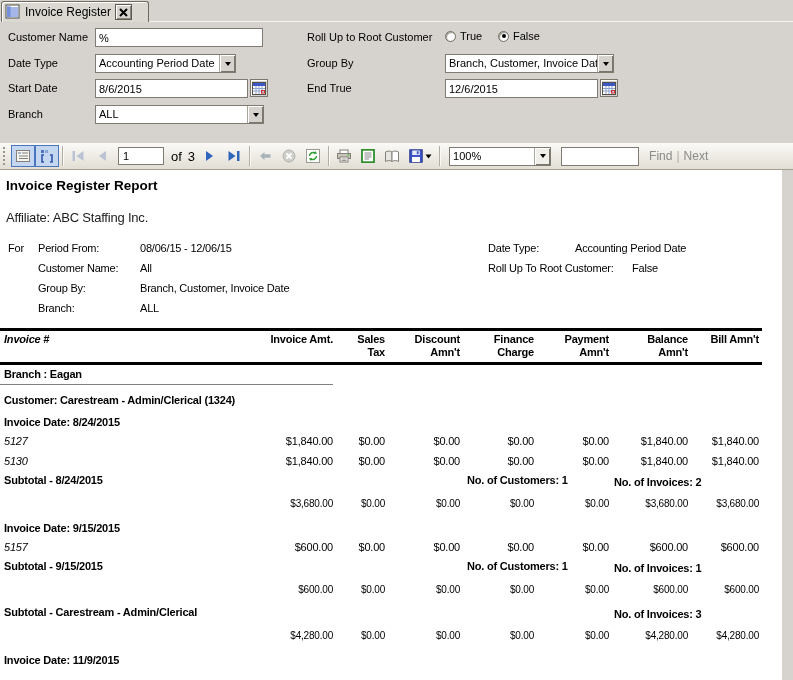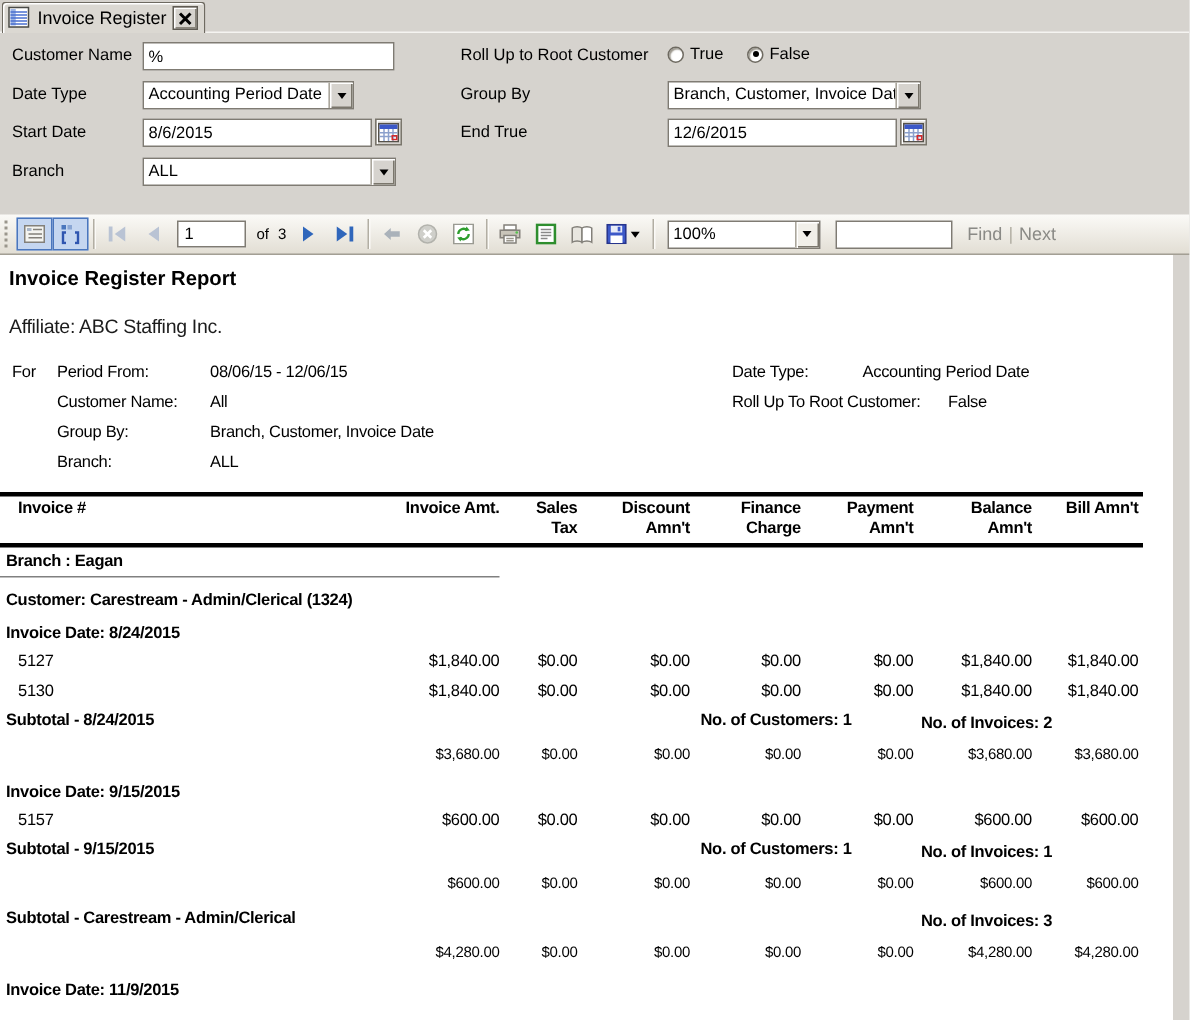--- a/index.html
+++ b/index.html
@@ -2,21 +2,21 @@
 <html><head>
 <meta charset="utf-8">
 <style>
   * { margin:0; padding:0; box-sizing:border-box; }
   html,body { width:793px; height:680px; overflow:hidden; }
   body { font-family:"Liberation Sans", sans-serif; background:#d6d3ce; position:relative; }
 
   
   .tabstrip { position:absolute; left:0; top:0; width:793px; height:22px; background:#d6d3ce; border-bottom:1px solid #f5f4f1; }
   .tab { position:absolute; left:1px; top:1px; height:21px; display:flex; align-items:center; gap:4px;
-         padding:0 4px 0 3px; background:#dbd8d2; border:1px solid #6e6a61; border-bottom:none;
+         padding:0 16px 0 3px; background:#dbd8d2; border:1px solid #6e6a61; border-bottom:none;
          border-radius:3px 3px 0 0; box-shadow:inset 1px 1px 0 #fff; }
   .tab-label { font-size:12px; color:#000; }
   .tab-close { width:17px; height:16px; background:#d6d3ce; border:1px solid #5f5b53;
                box-shadow:inset 1px 1px 0 #fff, inset -1px -1px 0 #8a867c;
                display:flex; align-items:center; justify-content:center; }
 
   
   .filter-panel { position:absolute; left:0; top:22px; width:693px; height:121px; background:#d6d3ce; }
   .flabel { position:absolute; font-size:11px; color:#000; white-space:nowrap; }
   .tbox { position:absolute; height:19px; background:#fff; border:1px solid #7f7b73;
@@ -37,40 +37,40 @@
 
   
   .toolbar { position:absolute; left:0; top:143px; width:793px; height:27px;
              background:linear-gradient(#fbfaf7,#e2deD4); border-bottom:1px solid #a39f94;
              display:flex; align-items:center; padding:0 2px; }
   .grip { width:5px; height:18px; border-left:2px dotted #9a968c; margin:0 3px 0 1px; }
   .tb-btn { width:24px; height:22px; display:flex; align-items:center; justify-content:center; border:1px solid transparent; }
   .tb-btn.active { background:#c5d6f0; border-color:#4a76bd; }
   .tb-sep { width:1px; height:20px; background:#b2aea3; box-shadow:1px 0 0 #fbfaf7; margin:0 3px; }
   .page-input { width:46px; height:18px; border:1px solid #7f7b73; font-size:11px; padding:1px 4px; margin:0 4px; }
-  .of-text { font-size:10px; margin:0 3px; }
+  .of-text { font-size:13px; margin:0 3px; }
   .zoom-combo { width:102px; height:19px; background:#fff; border:1px solid #7f7b73; display:flex; margin-left:6px; }
   .search-input { width:78px; height:19px; border:1px solid #7f7b73; font-size:11px; padding:1px 4px; margin-left:10px; }
   .findnext { font-size:12px; color:#8a8a86; margin-left:10px; cursor:default; }
   .fn-sep { color:#b2aea3; margin:0 4px; font-size:12px; }
 
   
   .report { position:absolute; left:0; top:170px; width:782px; height:510px; background:#fff; overflow:hidden;
             letter-spacing:-0.2px; }
   .rpt-title { font-size:13.5px; font-weight:bold; margin:8px 0 0 6px; letter-spacing:0; }
   .rpt-affiliate { font-size:13px; color:#1c1c1c; margin:17px 0 0 6px; }
   .params { position:relative; margin-top:17px; height:82px; font-size:11px; }
   .prow { position:relative; height:20px; }
   .pspan { position:absolute; white-space:nowrap; }
   .p-for { left:8px; } .p-l { left:38px; } .p-v { left:140px; }
   .p-rl { left:488px; } .p-rv { left:575px; } .p-rv2 { left:632px; }
 
   .grid-row { display:grid; grid-template-columns:258px 77px 52px 75px 74px 75px 79px 71px; width:762px; }
   .grid-row > span { text-align:right; padding-right:2px; white-space:pre-line; }
-  .grid-row > span:first-child { text-align:left; padding-left:12px; }
+  .grid-row > span:first-child { text-align:left; padding-left:4px;font-style:italic; }
   .thead { font-weight:bold; font-size:11px; line-height:13px; border-top:3px solid #000; border-bottom:3px solid #000;
            padding:2px 0 3px; margin-top:4px; }
   .r-branch { position:relative; height:21px; font-weight:bold; font-size:11px; padding:3px 0 0 4px; }
   .branch-rule { position:absolute; left:0; top:19px; width:333px; height:1px; background:#808080; }
   .r-customer { height:26px; font-weight:bold; font-size:11px; padding:8px 0 0 4px; }
   .r-invdate { height:20px; font-weight:bold; font-size:11px; padding:4px 0 0 4px; }
   .r-data { font-size:11px; height:20px; padding-top:3px; }
   .r-sublabel { position:relative; height:20px; font-weight:bold; font-size:11px; padding:2px 0 0 4px; }
   .sl-cust { position:absolute; left:467px; top:2px; }
   .sl-inv { position:absolute; left:614px; top:4px; }

